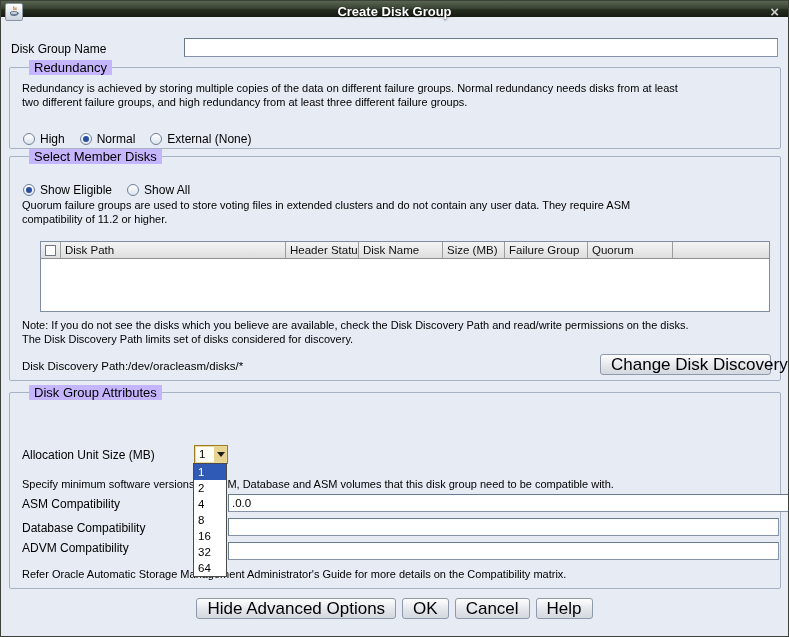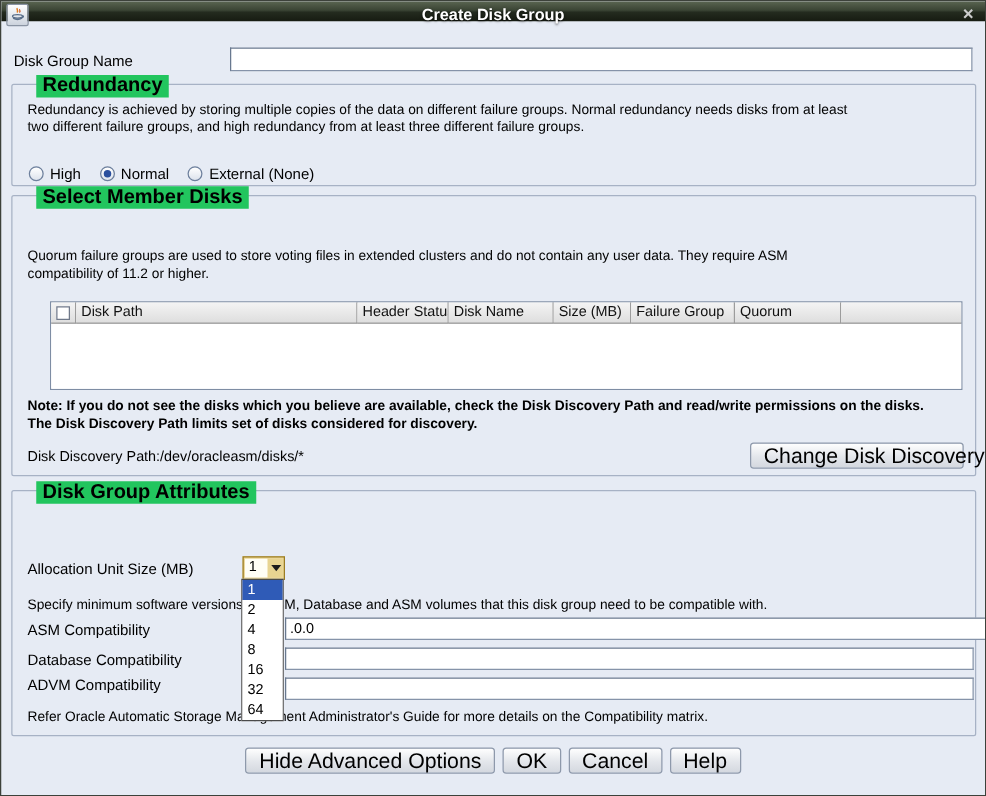--- a/index.html
+++ b/index.html
@@ -16,21 +16,21 @@
     color:#fff;font-weight:bold;font-size:13px;text-shadow:0 1px 2px rgba(0,0,0,.7);}
   .close{position:absolute;right:9px;top:0;height:22px;line-height:21px;color:#cccccc;
     font-weight:bold;font-size:15px;cursor:default;}
   
   .lbl{position:absolute;font-size:12px;white-space:nowrap;}
   .txt{position:absolute;box-sizing:border-box;background:#fff;
     border:1px solid #8593a9;border-top-color:#68788f;border-left-color:#68788f;
     font-family:"Liberation Sans",sans-serif;font-size:11.5px;padding:1px 3px;}
   .group{position:absolute;left:8px;width:772px;box-sizing:border-box;
     border:1px solid #a7b2c5;border-radius:2px;}
-  .legend{position:absolute;top:-8px;left:19px;background:#22c55e;padding:0 5px;font-size:16px;white-space:nowrap;font-weight:bold;}
+  .legend{position:absolute;top:-8px;left:19px;background:#c4b5fd;padding:0 5px;font-size:13px;white-space:nowrap;}
   .para{position:absolute;left:12px;font-size:11px;line-height:14px;}
   .pline{white-space:nowrap;}
   .radio-row{position:absolute;display:flex;gap:15px;align-items:center;}
   .radio-item{display:flex;align-items:center;font-size:12px;white-space:nowrap;margin-top:12px;}
   .radio{display:inline-block;width:12px;height:12px;border-radius:50%;box-sizing:border-box;
     background:linear-gradient(#ffffff,#dde3ec);border:1px solid #6e809d;margin-right:5px;position:relative;}
   .radio.sel::after{content:"";position:absolute;left:2px;top:2px;width:6px;height:6px;border-radius:50%;background:#2a4f9e;}
   .btn{font-family:"Liberation Sans",sans-serif;font-size:17px;color:#000;
     background:linear-gradient(#fefefe,#e3e6eb 55%,#d4d8df);
     border:1px solid #8e99ab;border-radius:3px;height:21px;padding:0 10px;white-space:nowrap;}
@@ -98,40 +98,50 @@
       </label>
       <label class="radio-item">
         <span class="radio"></span>
         <span>External (None)</span>
       </label>
     </div>
   </div>
 
   <div class="group" style="top:155px;height:225px;">
     <span class="legend">Select Member Disks</span>
+    <div class="radio-row" style="left:13px;top:14px;">
+      <label class="radio-item">
+        <span class="radio sel"></span>
+        <span>Show Eligible</span>
+      </label>
+      <label class="radio-item">
+        <span class="radio"></span>
+        <span>Show All</span>
+      </label>
+    </div>
     <div class="para" style="top:41px;">
       <div class="pline">Quorum failure groups are used to store voting files in extended clusters and do not contain any user data. They require ASM</div>
       <div class="pline">compatibility of 11.2 or higher.</div>
     </div>
     <div class="dtable">
       <div class="thead">
         <div class="th c0">
             <span class="checkbox"></span>
           </div>
         <div class="th c1">Disk Path</div>
         <div class="th c2">Header Status</div>
         <div class="th c3">Disk Name</div>
         <div class="th c4">Size (MB)</div>
         <div class="th c5">Failure Group</div>
         <div class="th c6">Quorum</div>
         <div class="th c7"></div>
       </div>
       <div class="tbody"></div>
     </div>
-    <div class="para" style="top:161px;font-weight:bold;">
+    <div class="para" style="top:161px;">
       <div class="pline">Note: If you do not see the disks which you believe are available, check the Disk Discovery Path and read/write permissions on the disks.</div>
       <div class="pline">The Disk Discovery Path limits set of disks considered for discovery.</div>
     </div>
     <span class="lbl" style="left:12px;top:203px;font-size:11.5px;">Disk Discovery Path:/dev/oracleasm/disks/*</span>
     <button class="btn" style="position:absolute;left:590px;top:197px;width:171px;">Change Disk Discovery Path</button>
   </div>
 
   <div class="group" style="top:391px;height:197px;">
     <span class="legend">Disk Group Attributes</span>
     <span class="lbl" style="left:12px;top:55px;">Allocation Unit Size (MB)</span>

